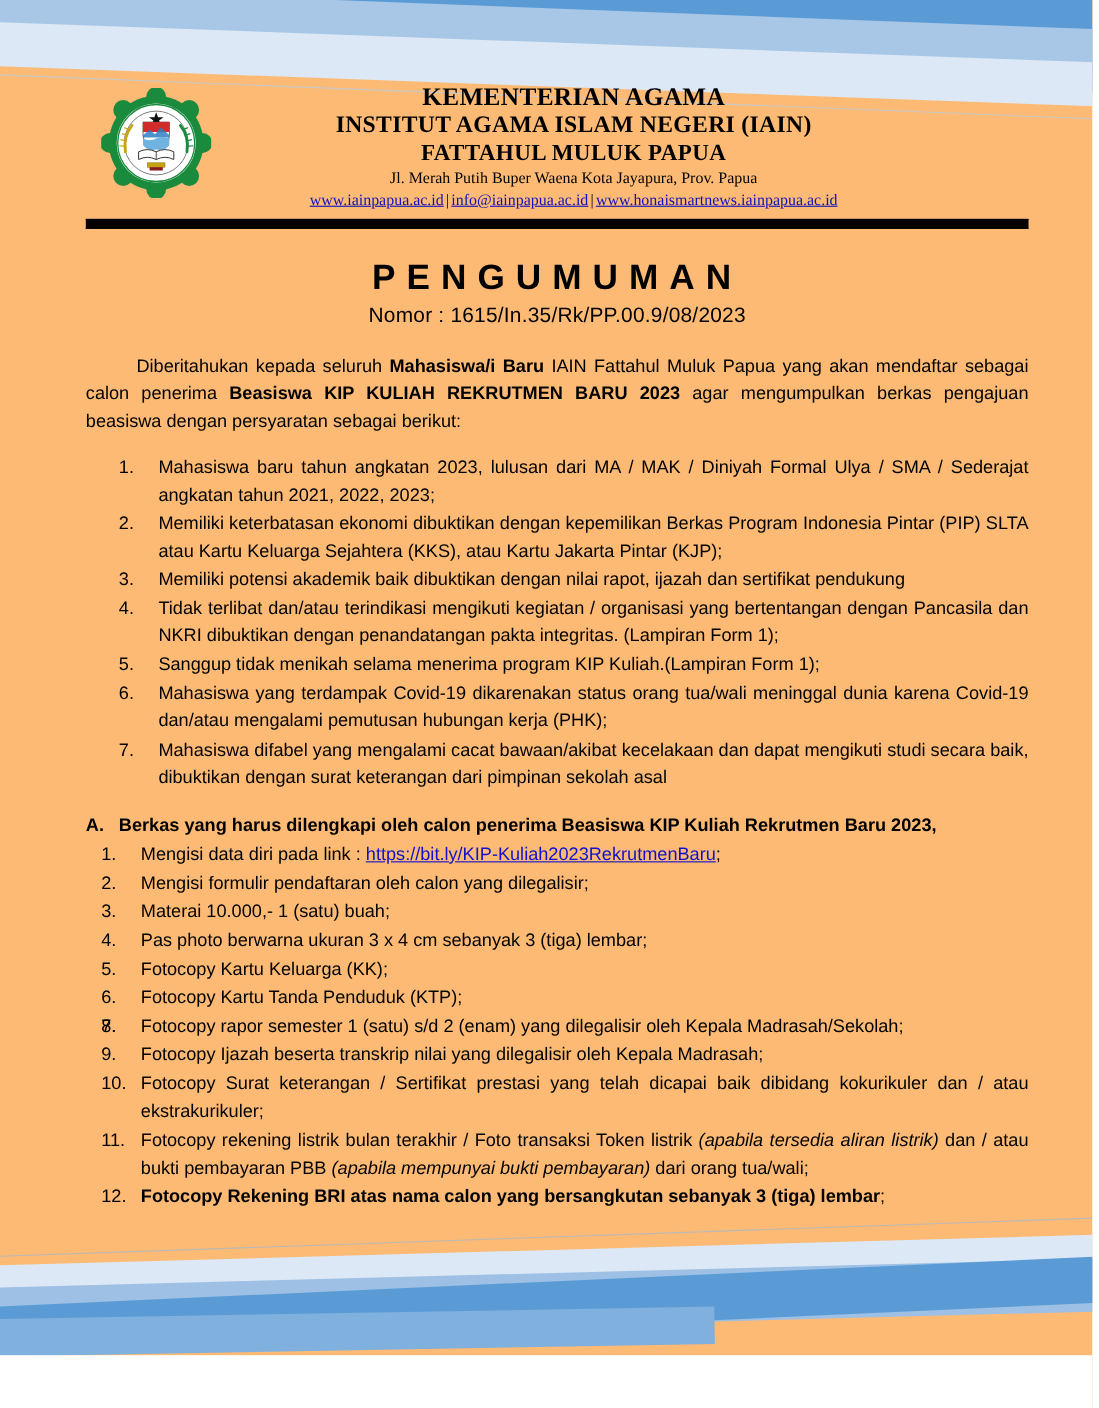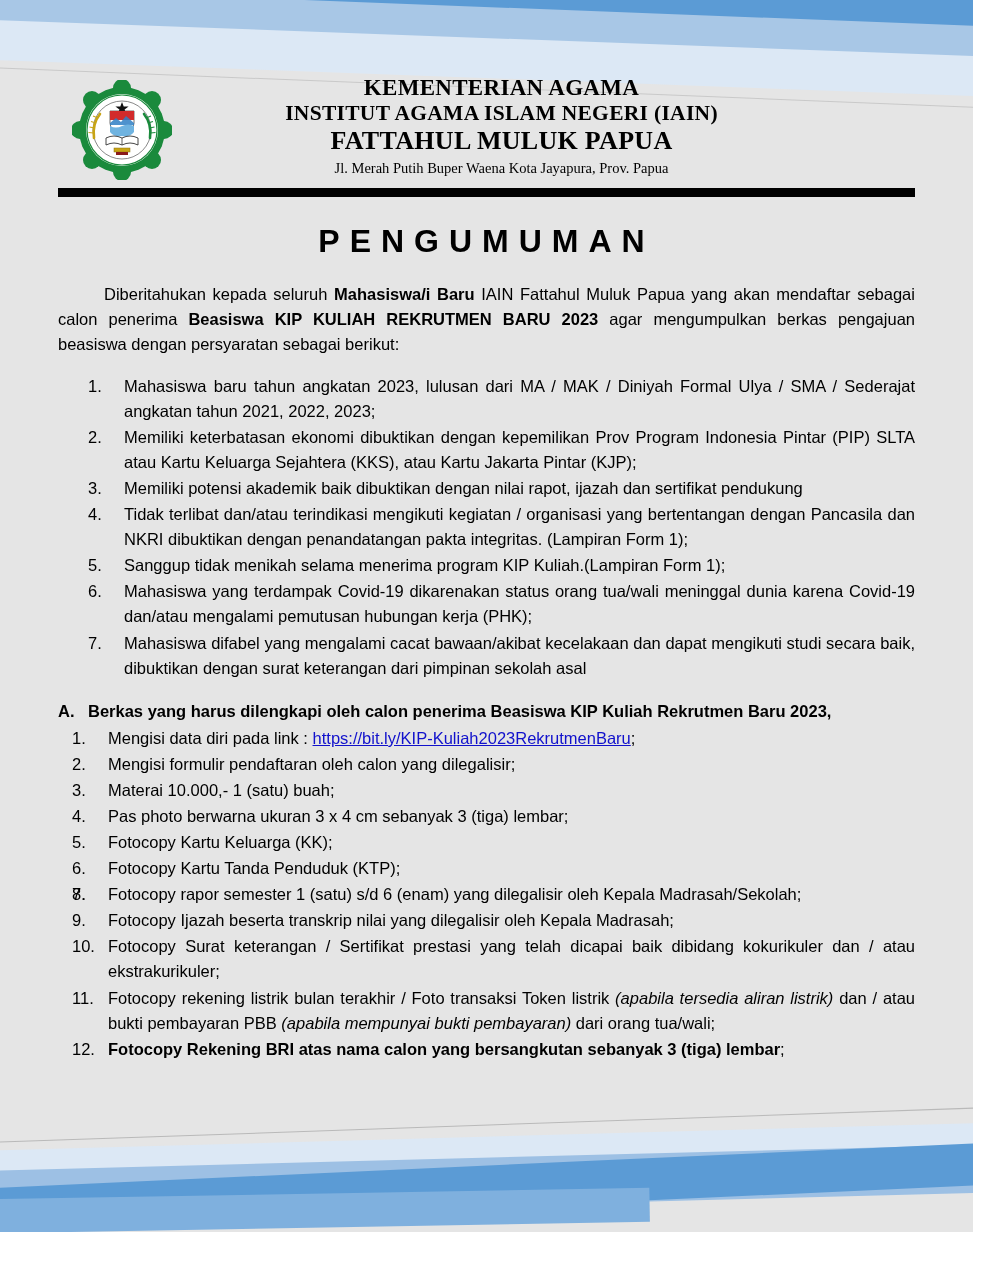--- a/index.html
+++ b/index.html
@@ -4,23 +4,24 @@
 <style>
   html, body {
     margin: 0;
     padding: 0;
     background: #ffffff;
   }
   .page {
     position: relative;
     width: 973px;
     height: 1280px;
-    background: #e5e5e5;
+    background: #fdba74;
     overflow: hidden;
     font-family: "Liberation Sans", sans-serif;
+    padding-left: 20px;
   }
 
   
   .deco {
     position: absolute;
     pointer-events: none;
   }
   .deco-top-1 {
     top: -70px; left: -40px;
     width: 1120px; height: 110px;
@@ -119,21 +120,21 @@
   }
   .head-line1, .head-line2, .head-line3 {
     font-family: "Liberation Serif", serif;
     font-weight: bold;
     color: #000000;
     letter-spacing: 0.3px;
     line-height: 1.18;
   }
   .head-line1 { font-size: 23px; }
   .head-line2 { font-size: 21.5px; }
-  .head-line3 { font-size: 26px; }
+  .head-line3 { font-size: 21px; }
   .head-addr {
     font-family: "Liberation Serif", serif;
     font-size: 14.5px;
     color: #000000;
     margin-top: 3px;
     line-height: 1.2;
   }
   .head-links {
     font-family: "Liberation Serif", serif;
     font-size: 14.5px;
@@ -312,56 +313,60 @@
           <rect x="42" y="68" width="16" height="4" fill="#c8a415" stroke="#8a7010" stroke-width="0.5"></rect>
           <rect x="44" y="72" width="12" height="3" fill="#8a1b1b"></rect>
         </svg>
       </div>
 
       <div class="head-text">
         <div class="head-line1">KEMENTERIAN AGAMA</div>
         <div class="head-line2">INSTITUT AGAMA ISLAM NEGERI (IAIN)</div>
         <div class="head-line3">FATTAHUL MULUK  PAPUA</div>
         <div class="head-addr">Jl. Merah Putih Buper Waena Kota Jayapura, Prov. Papua</div>
+        <div class="head-links">
+          <span class="lnk">www.iainpapua.ac.id</span><span class="sep">|</span><span class="lnk">info@iainpapua.ac.id</span><span class="sep">|</span><span class="lnk">www.honaismartnews.iainpapua.ac.id</span>
+        </div>
       </div>
     </div>
 
     <div class="head-rule"></div>
 
     <div class="title-block">
       <div class="doc-title">PENGUMUMAN</div>
+      <div class="doc-number">Nomor : 1615/In.35/Rk/PP.00.9/08/2023</div>
     </div>
 
     <div class="body-text">
 
       <p class="intro"><span>Diberitahukan kepada seluruh </span><span class="b">Mahasiswa/i Baru</span><span> IAIN Fattahul Muluk Papua yang akan mendaftar sebagai calon penerima </span><span class="b">Beasiswa KIP KULIAH REKRUTMEN BARU 2023</span><span> agar mengumpulkan berkas pengajuan beasiswa dengan persyaratan sebagai berikut:</span></p>
 
       <ol class="num-list req">
         <li><span class="mk">1.</span><span>Mahasiswa baru tahun angkatan 2023, lulusan dari MA / MAK / Diniyah Formal Ulya / SMA / Sederajat angkatan tahun 2021, 2022, 2023;</span></li>
-        <li><span class="mk">2.</span><span>Memiliki keterbatasan ekonomi dibuktikan dengan kepemilikan Prov Program Indonesia Pintar (PIP) SLTA atau Kartu Keluarga Sejahtera (KKS), atau Kartu Jakarta Pintar (KJP);</span></li>
+        <li><span class="mk">2.</span><span>Memiliki keterbatasan ekonomi dibuktikan dengan kepemilikan Berkas Program Indonesia Pintar (PIP) SLTA atau Kartu Keluarga Sejahtera (KKS), atau Kartu Jakarta Pintar (KJP);</span></li>
         <li><span class="mk">3.</span><span>Memiliki potensi akademik baik dibuktikan dengan nilai rapot, ijazah dan sertifikat pendukung</span></li>
         <li><span class="mk">4.</span><span>Tidak terlibat dan/atau terindikasi mengikuti kegiatan / organisasi yang bertentangan dengan Pancasila dan NKRI dibuktikan dengan penandatangan pakta integritas. (Lampiran Form 1);</span></li>
         <li><span class="mk">5.</span><span>Sanggup tidak menikah selama menerima program KIP Kuliah.(Lampiran Form 1);</span></li>
         <li><span class="mk">6.</span><span>Mahasiswa yang terdampak Covid-19 dikarenakan status orang tua/wali meninggal dunia karena Covid-19 dan/atau mengalami pemutusan hubungan kerja (PHK);</span></li>
         <li><span class="mk">7.</span><span>Mahasiswa difabel yang mengalami cacat bawaan/akibat kecelakaan dan dapat mengikuti studi secara baik, dibuktikan dengan surat keterangan dari pimpinan sekolah asal</span></li>
       </ol>
 
       <div class="section-a">
         <span class="mk">A.</span><span>Berkas yang harus dilengkapi oleh calon penerima Beasiswa KIP Kuliah Rekrutmen Baru 2023,</span>
       </div>
 
       <ol class="num-list docs">
         <li><span class="mk">1.</span><span>Mengisi data diri pada link : </span><a class="inline-link" href="#">https://bit.ly/KIP-Kuliah2023RekrutmenBaru</a><span>;</span></li>
         <li><span class="mk">2.</span><span>Mengisi formulir pendaftaran oleh calon yang dilegalisir;</span></li>
         <li><span class="mk">3.</span><span>Materai 10.000,- 1 (satu) buah;</span></li>
         <li><span class="mk">4.</span><span>Pas photo berwarna ukuran 3 x 4 cm sebanyak 3 (tiga) lembar;</span></li>
         <li><span class="mk">5.</span><span>Fotocopy Kartu Keluarga (KK);</span></li>
         <li><span class="mk">6.</span><span>Fotocopy Kartu Tanda Penduduk (KTP);</span></li>
         <li><span class="mk">7.</span></li>
-        <li><span class="mk">8.</span><span>Fotocopy rapor semester 1 (satu) s/d 6 (enam) yang dilegalisir oleh Kepala Madrasah/Sekolah;</span></li>
+        <li><span class="mk">8.</span><span>Fotocopy rapor semester 1 (satu) s/d 2 (enam) yang dilegalisir oleh Kepala Madrasah/Sekolah;</span></li>
         <li><span class="mk">9.</span><span>Fotocopy Ijazah beserta transkrip nilai yang dilegalisir oleh Kepala Madrasah;</span></li>
         <li><span class="mk">10.</span><span>Fotocopy Surat keterangan / Sertifikat prestasi yang telah dicapai baik dibidang kokurikuler dan / atau ekstrakurikuler;</span></li>
         <li><span class="mk">11.</span><span>Fotocopy rekening listrik bulan terakhir / Foto transaksi Token listrik </span><span class="i">(apabila tersedia aliran listrik)</span><span> dan / atau bukti pembayaran PBB </span><span class="i">(apabila mempunyai bukti pembayaran)</span><span> dari orang tua/wali;</span></li>
         <li><span class="mk">12.</span><span class="b">Fotocopy Rekening BRI atas nama calon yang bersangkutan sebanyak 3 (tiga) lembar</span><span>;</span></li>
       </ol>
 
     </div>
   </div>
 </div>
 

